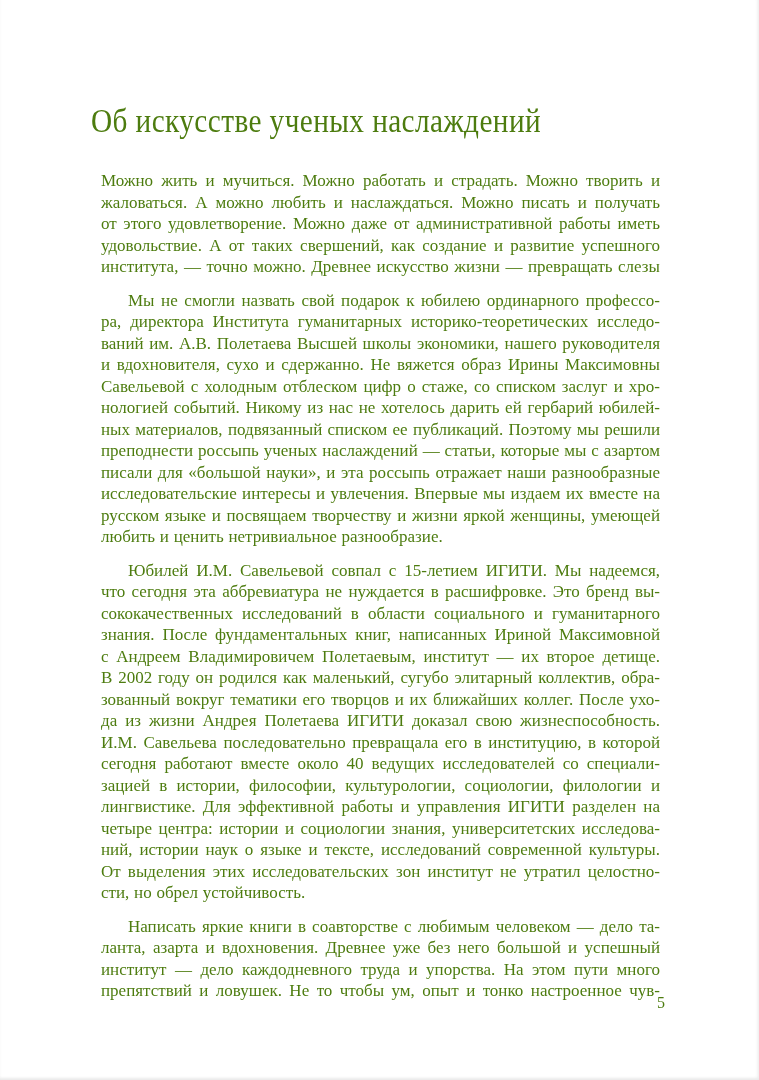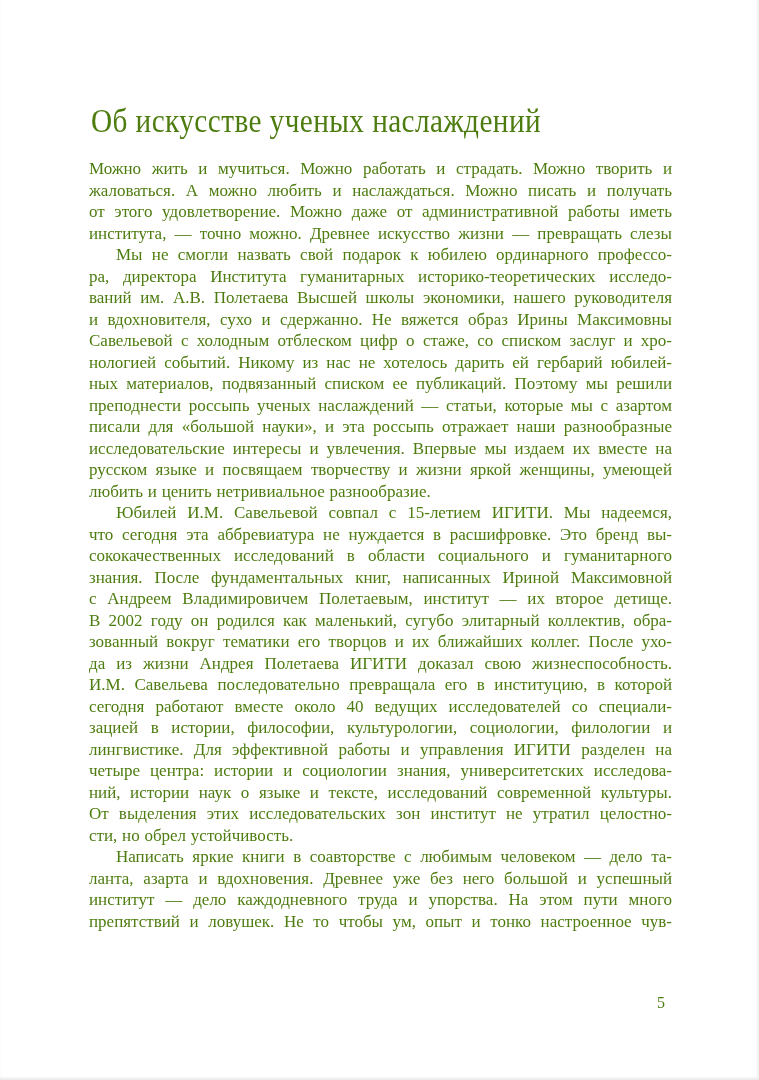--- a/index.html
+++ b/index.html
@@ -30,21 +30,21 @@
     letter-spacing: 0.5px;
   }
   .text-block {
     position: absolute;
     left: 89px;
     top: 158px;
     width: 583px;
     font-size: 17px;
   }
   .para {
-    margin: 0;
+    margin: 12px;
     padding: 0;
   }
   .line {
     height: 21.5px;
     line-height: 21.5px;
     overflow: hidden;
     text-align: justify;
     text-align-last: justify;
     word-spacing: 0.5px;
   }
@@ -65,20 +65,21 @@
 </head>
 <body>
 
 <div class="page">
   <h1 class="title">Об искусстве ученых наслаждений</h1>
   <div class="text-block">
       <div class="para">
         <div class="line">Можно жить и мучиться. Можно работать и страдать. Можно творить и</div>
         <div class="line">жаловаться. А можно любить и наслаждаться. Можно писать и получать</div>
         <div class="line">от этого удовлетворение. Можно даже от административной работы иметь</div>
+        <div class="line">удовольствие. А от таких свершений, как создание и развитие успешного</div>
         <div class="line">института, — точно можно. Древнее искусство жизни — превращать слезы</div>
       </div>
       <div class="para">
         <div class="line first">Мы не смогли назвать свой подарок к юбилею ординарного профессо-</div>
         <div class="line">ра, директора Института гуманитарных историко-теоретических исследо-</div>
         <div class="line">ваний им. А.В. Полетаева Высшей школы экономики, нашего руководителя</div>
         <div class="line">и вдохновителя, сухо и сдержанно. Не вяжется образ Ирины Максимовны</div>
         <div class="line">Савельевой с холодным отблеском цифр о стаже, со списком заслуг и хро-</div>
         <div class="line">нологией событий. Никому из нас не хотелось дарить ей гербарий юбилей-</div>
         <div class="line">ных материалов, подвязанный списком ее публикаций. Поэтому мы решили</div>

